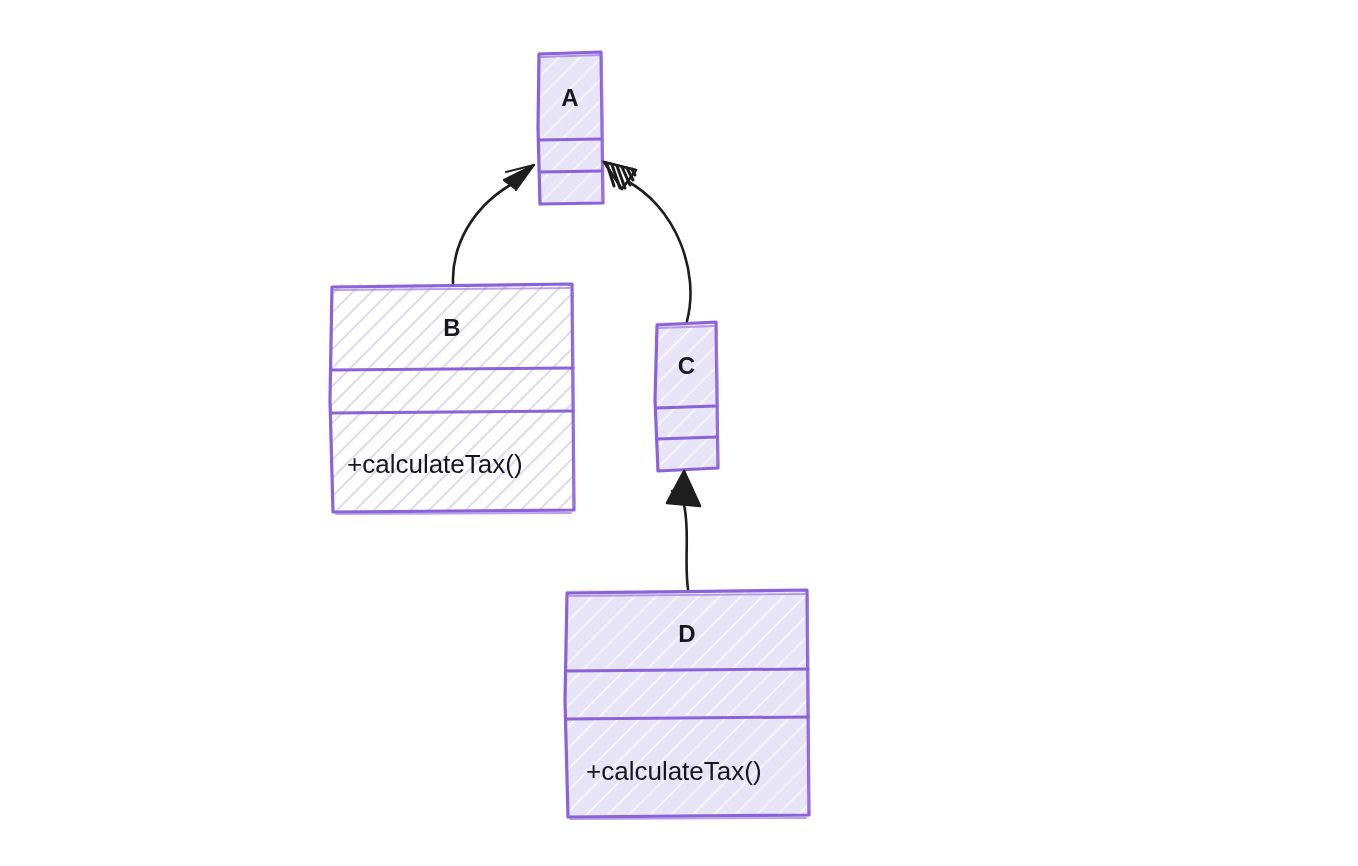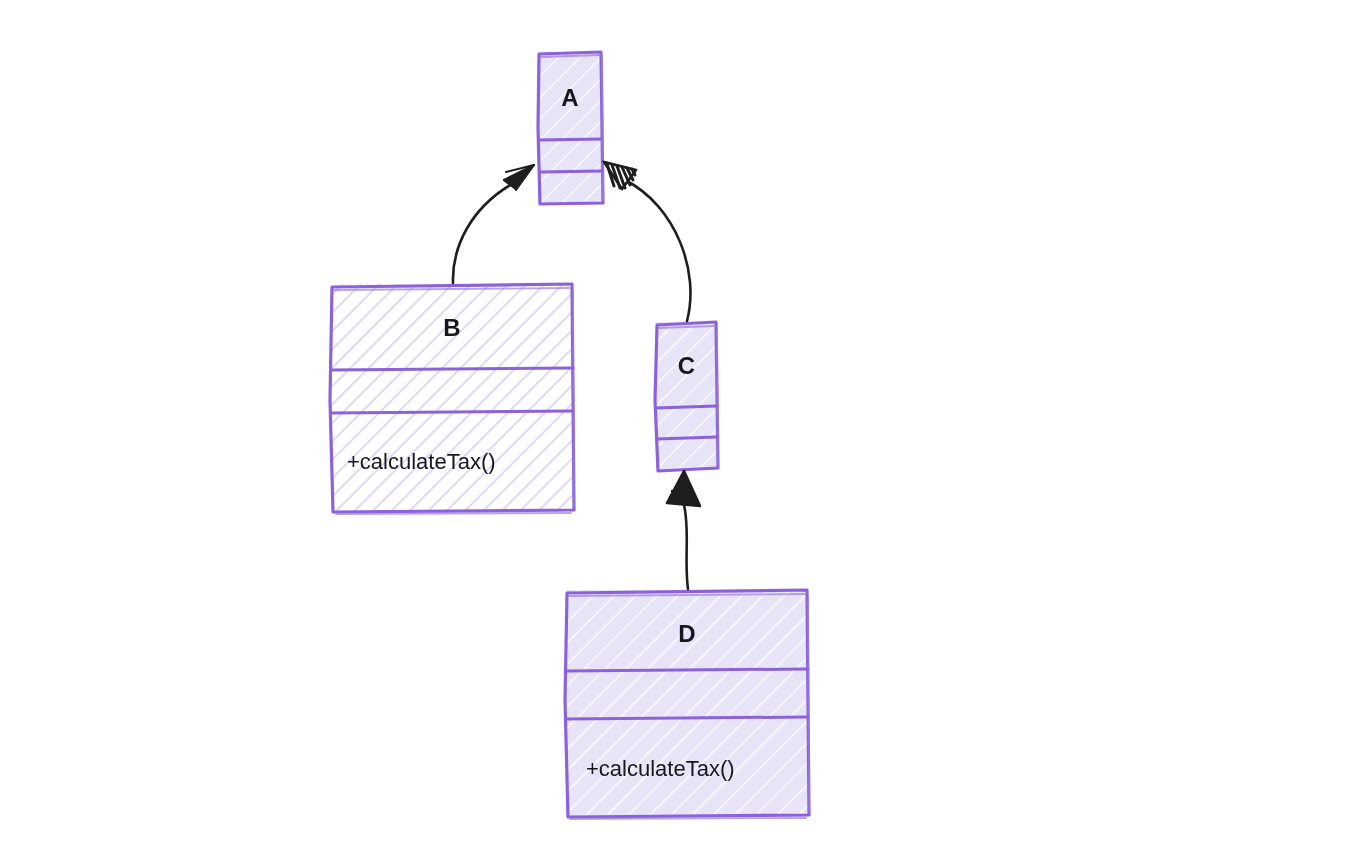--- a/index.html
+++ b/index.html
@@ -34,21 +34,21 @@
   .cls-name {
     font-weight: bold;
     font-size: 24px;
     color: #16161d;
     text-align: center;
     width: 100%;
     position: absolute;
     left: 0;
   }
   .member {
-    font-size: 22px;
+    font-size: 26px;
     color: #16161d;
     text-align: left;
     position: absolute;
     white-space: nowrap;
   }
   .empty-row { width: 100%; height: 100%; }
 </style>
 </head>
 <body>
 

